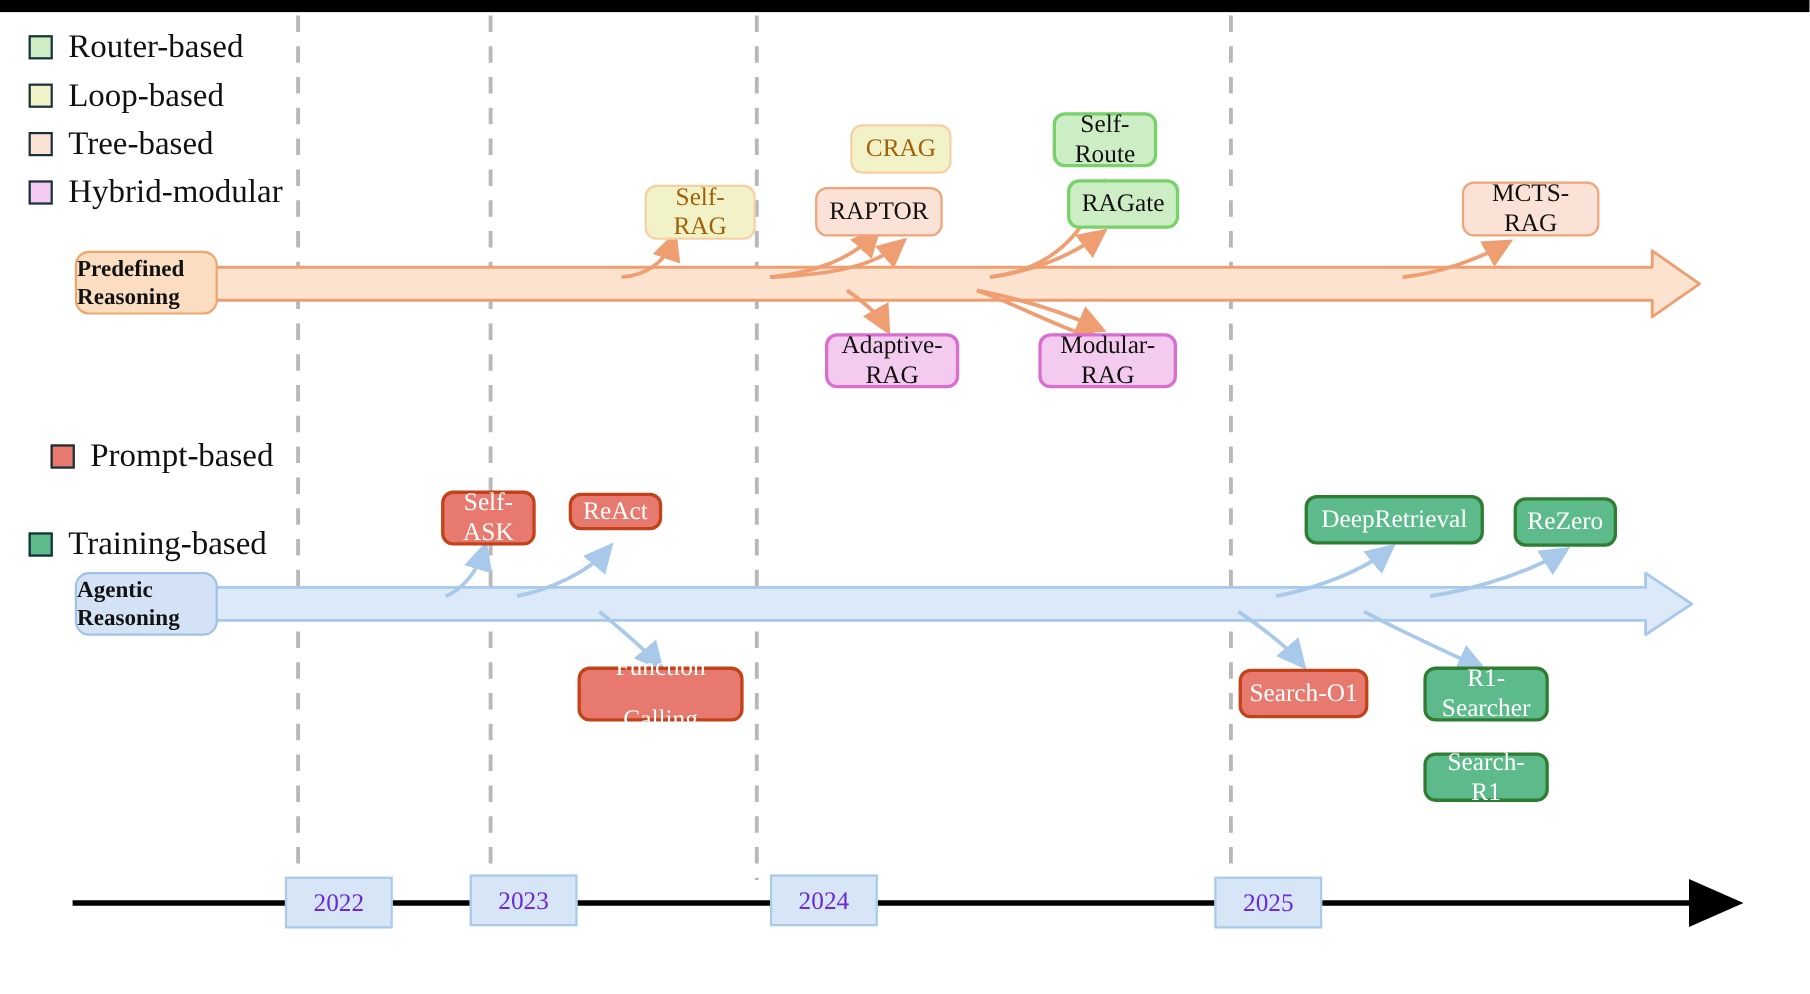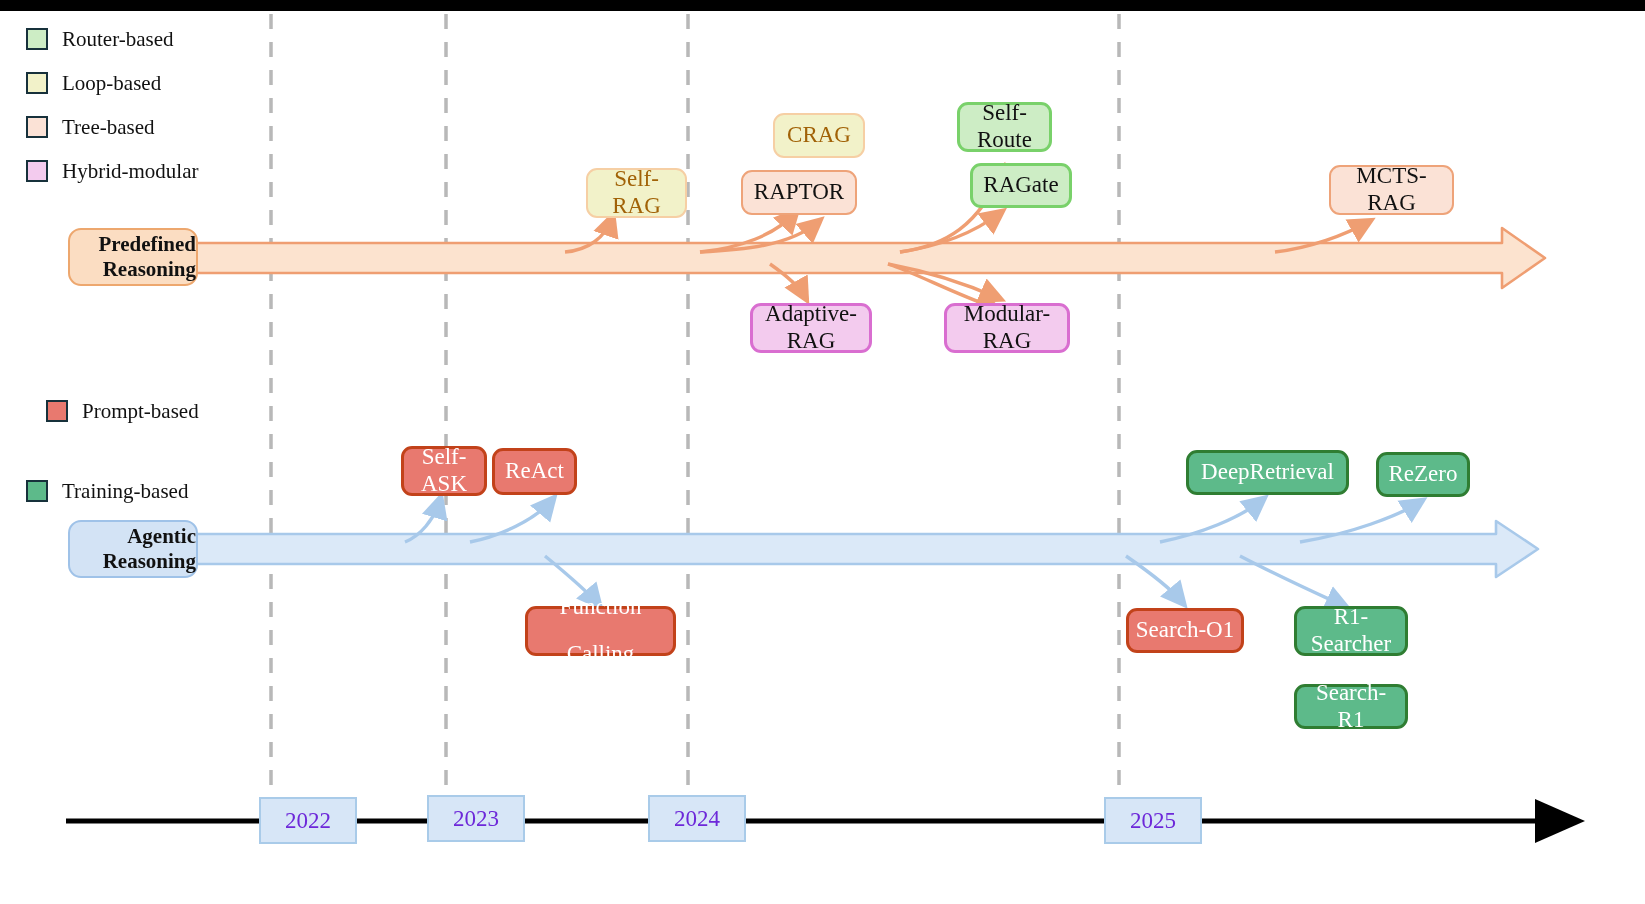--- a/index.html
+++ b/index.html
@@ -26,21 +26,21 @@
     position: absolute;
     display: flex; align-items: center; gap: 14px;
     white-space: nowrap;
   }
   .swatch {
     width: 22px; height: 22px;
     border: 2.5px solid #17313b;
     flex: 0 0 auto;
   }
   .legend-label {
-    font-size: 21px; color: #111111; line-height: 1;
+    font-size: 30px; color: #111111; line-height: 1;
   }
 
   
   .node {
     position: absolute;
     display: flex; flex-direction: column;
     align-items: center; justify-content: center;
     border-radius: 11px;
     font-size: 23px;
     line-height: 1.17;
@@ -54,21 +54,21 @@
   .n-router { background: #cdedc5; border: 3px solid #79d16a; color: #111; }
   .n-hybrid { background: #f3cbee; border: 3px solid #d martes; color: #111; align-items: center; }
   .n-hybrid { background: #f3cbee; border: 3px solid #d96ed0; color: #111; }
   .n-prompt { background: #e8796f; border: 3px solid #c2421a; color: #ffffff; }
   .n-train  { background: #5dba8a; border: 3px solid #2f7d32; color: #ffffff; }
 
   
   .lane-pill {
     position: absolute;
     display: flex; flex-direction: column;
-    align-items: flex-end; justify-content: center;
+    align-items: flex-start; justify-content: center;
     border-radius: 13px;
     font-weight: bold;
     font-size: 21px;
     line-height: 1.2;
     text-align: center;
     z-index: 5;
   }
   .lane-pred { background: #fbddc2; border: 2.5px solid #eda76e; color: #111; }
   .lane-agen { background: #d3e3f5; border: 2.5px solid #9fc2e8; color: #111; }
 
@@ -215,21 +215,21 @@
   <div class="node n-hybrid" style="left:944px; top:303px; width:126px; height:50px;">
     <span>Modular-</span>
     <span>RAG</span>
   </div>
 
   <div class="node n-prompt" style="left:401px; top:446px; width:86px; height:50px;">
     <span>Self-</span>
     <span>ASK</span>
   </div>
 
-  <div class="node n-prompt" style="left:492px; top:448px; width:85px; height:47px;">
+  <div class="node n-prompt" style="left:517px; top:448px; width:85px; height:34px;">
     <span>ReAct</span>
   </div>
 
   <div class="node n-train" style="left:1186px; top:450px; width:163px; height:45px;">
     <span>DeepRetrieval</span>
   </div>
 
   <div class="node n-train" style="left:1376px; top:452px; width:94px; height:45px;">
     <span>ReZero</span>
   </div>
@@ -251,20 +251,20 @@
   <div class="node n-train" style="left:1294px; top:684px; width:114px; height:45px;">
     <span>Search-R1</span>
   </div>
 
   <div class="year-chip" style="left:259px; top:797px; width:98px; height:47px;">
     <span>2022</span>
   </div>
   <div class="year-chip" style="left:427px; top:795px; width:98px; height:47px;">
     <span>2023</span>
   </div>
-  <div class="year-chip" style="left:648px; top:795px; width:98px; height:47px;font-family:Liberation Serif, serif;">
+  <div class="year-chip" style="left:700px; top:795px; width:98px; height:47px;font-family:Liberation Serif, serif;">
     <span>2024</span>
   </div>
   <div class="year-chip" style="left:1104px; top:797px; width:98px; height:47px;">
     <span>2025</span>
   </div>
 
 </div>
 
 </body></html>

